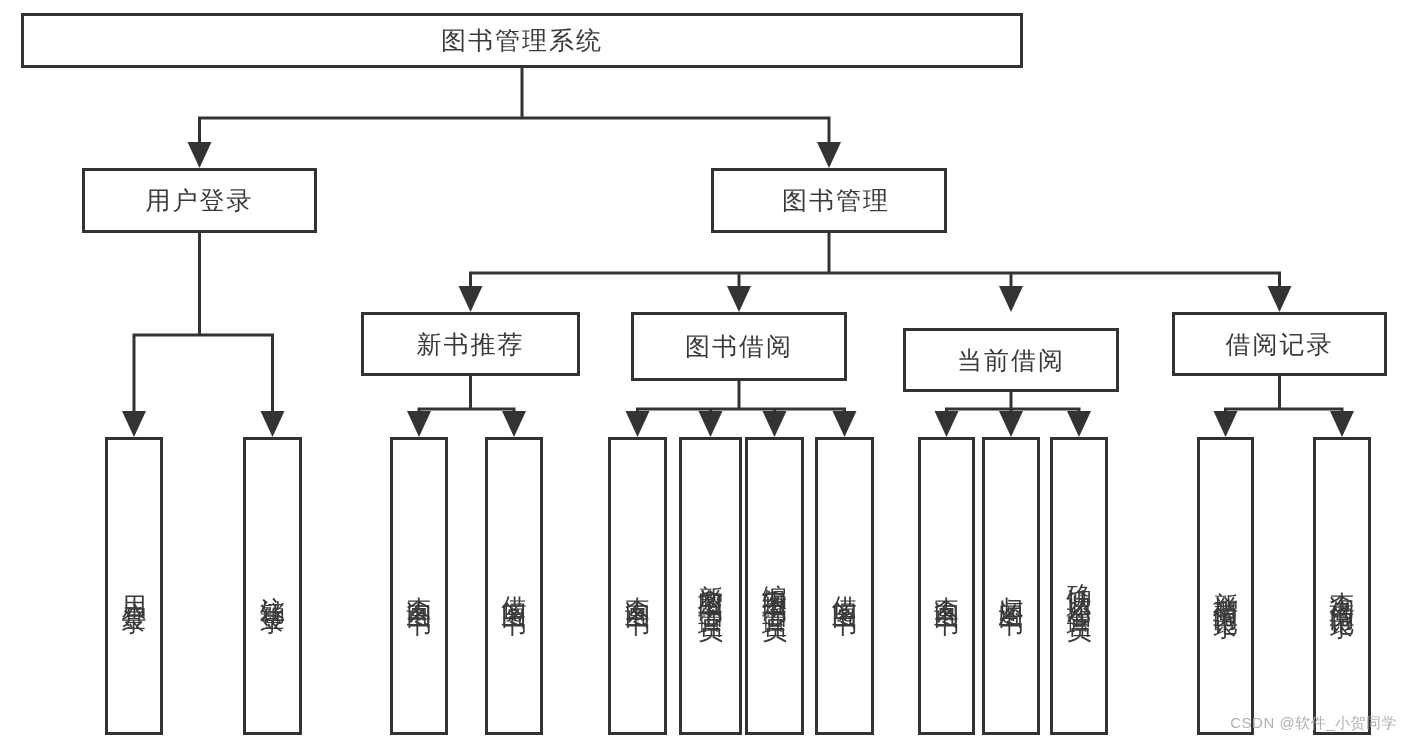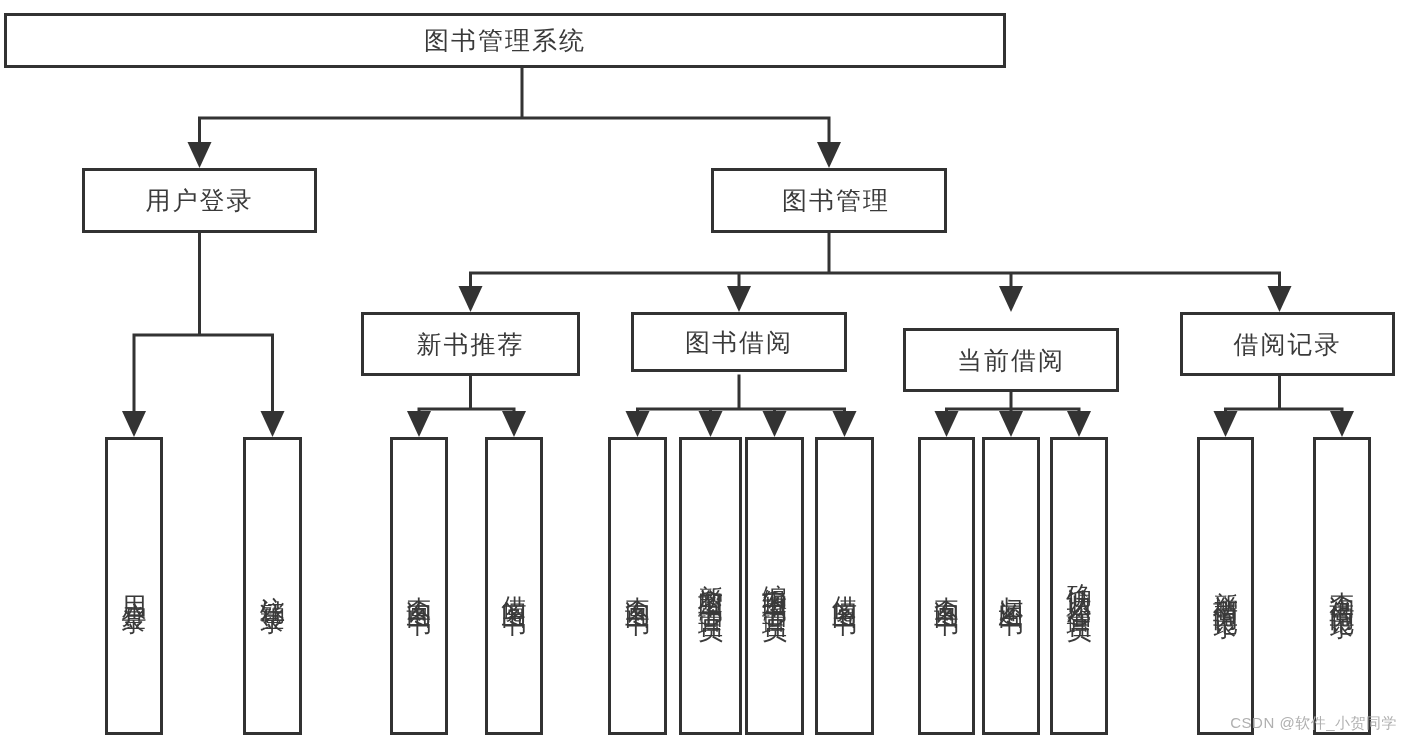--- a/index.html
+++ b/index.html
@@ -70,39 +70,39 @@
       <polygon points="698.5,411 722.5,411 710.5,437" fill="#333333"></polygon>
       <polygon points="762.5,411 786.5,411 774.5,437" fill="#333333"></polygon>
       <polygon points="832.5,411 856.5,411 844.5,437" fill="#333333"></polygon>
       <polygon points="934.5,411 958.5,411 946.5,437" fill="#333333"></polygon>
       <polygon points="999,411 1023,411 1011,437" fill="#333333"></polygon>
       <polygon points="1067,411 1091,411 1079,437" fill="#333333"></polygon>
       <polygon points="1213.5,411 1237.5,411 1225.5,437" fill="#333333"></polygon>
       <polygon points="1330,411 1354,411 1342,437" fill="#333333"></polygon>
     </svg>
   <div class="watermark">CSDN @软件_小贺同学</div>
-<div class="node h" style="left: 4px; top: 13px; width: 1002px; height: 55px;">
+<div class="node h" style="left: 21px; top: 13px; width: 1002px; height: 55px;">
       <span class="label">图书管理系统</span>
     </div>
     <div class="node h" style="left: 82px; top: 168px; width: 235px; height: 65px;">
       <span class="label">用户登录</span>
     </div>
     <div class="node h" style="left: 711px; top: 168px; width: 236px; height: 65px; padding-left: 14px;">
       <span class="label">图书管理</span>
     </div>
     <div class="node h" style="left: 361px; top: 312px; width: 219px; height: 64px;">
       <span class="label">新书推荐</span>
     </div>
-    <div class="node h" style="left: 631px; top: 312px; width: 216px; height: 60px;">
+    <div class="node h" style="left: 631px; top: 312px; width: 216px; height: 69px;">
       <span class="label">图书借阅</span>
     </div>
     <div class="node h" style="left: 903px; top: 312px; width: 216px; height: 64px; margin-top: 16px;">
       <span class="label">当前借阅</span>
     </div>
-    <div class="node h" style="left: 1172px; top: 312px; width: 215px; height: 64px; margin-left: 8px;">
+    <div class="node h" style="left: 1172px; top: 312px; width: 215px; height: 64px;">
       <span class="label">借阅记录</span>
     </div>
     <div class="node v" style="left: 105px; top: 437px; width: 58px; height: 298px;">
       <span class="label">用户登录</span>
     </div>
     <div class="node v" style="left: 243px; top: 437px; width: 59px; height: 298px;">
       <span class="label">注销登录</span>
     </div>
     <div class="node v" style="left: 390px; top: 437px; width: 58px; height: 298px;">
       <span class="label">查询图书</span>

